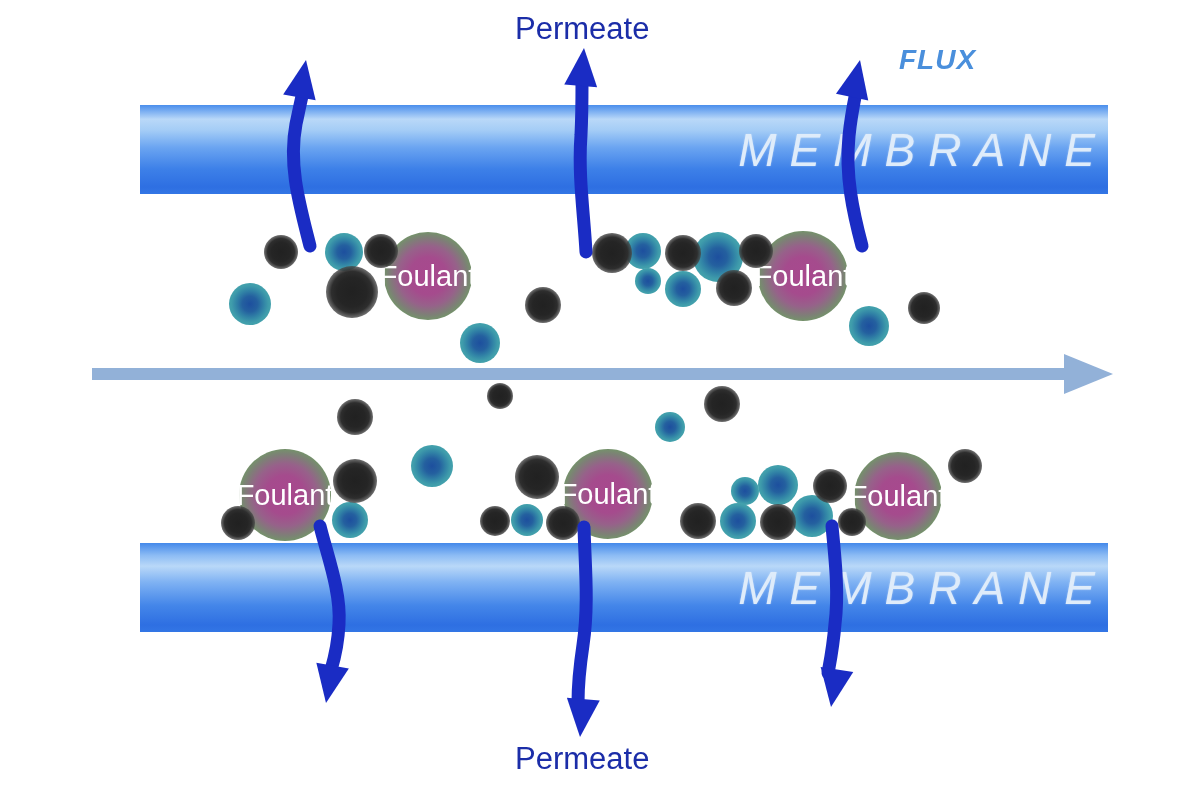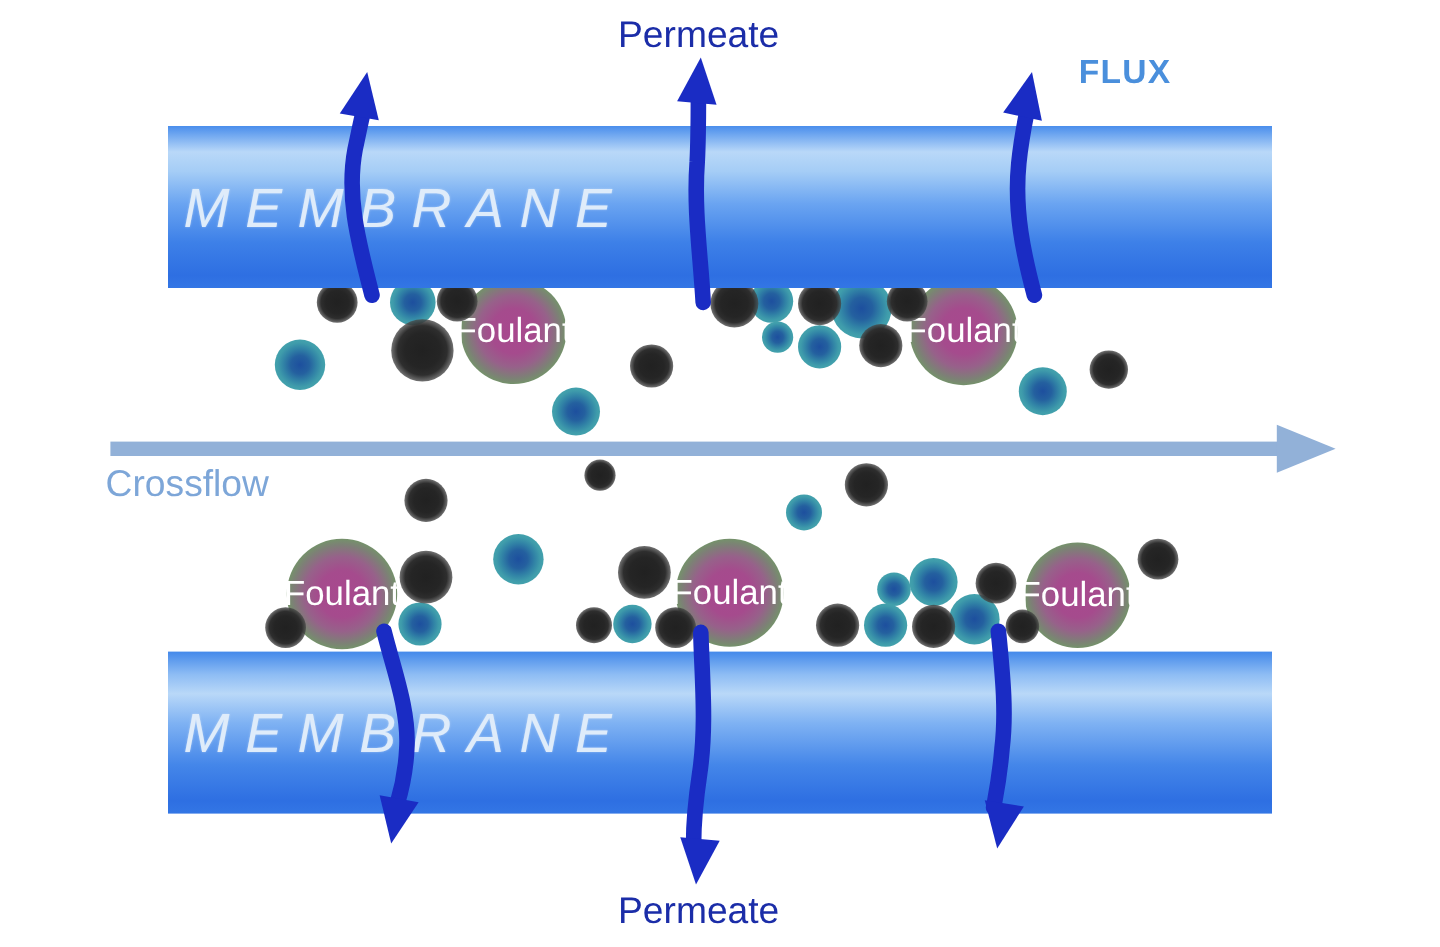--- a/index.html
+++ b/index.html
@@ -2,42 +2,43 @@
 <html><head>
 <meta charset="utf-8">
 <style>
   html,body{margin:0;padding:0;background:#fff;}
   .canvas{
     position:relative;width:1200px;height:789px;background:#ffffff;overflow:hidden;
     font-family:"Liberation Sans", sans-serif;
   }
   
   .particles-layer{position:absolute;inset:0;z-index:1;}
-  .membrane{position:absolute;left:140px;width:920px;height:135px;z-index:2;
-    display:flex;align-items:center;justify-content:flex-start;
+  .membrane{position:absolute;left:140px;width:920px;height:89px;z-index:2;
+    display:flex;align-items:center;justify-content:flex-end;
     background:linear-gradient(180deg,#4a8eec 0%,#b9d8f8 16%,#a5cdf6 28%,#6aa4f1 48%,#3d80e8 72%,#2e6fe2 92%,#3376e5 100%);
+    padding-left:48px;
   }
   .membrane.top{top:105px;}
   .membrane.bottom{top:543px;
     background:linear-gradient(180deg,#4489ea 0%,#8dbcf4 14%,#b9d8f8 26%,#7fb2f3 44%,#4486e9 70%,#2e6fe2 92%,#3376e5 100%);
   }
   .membrane-label{
     font-style:italic;font-weight:500;font-size:46px;letter-spacing:13px;
     color:#dfecfa;text-shadow:0 0 2px rgba(255,255,255,0.4);padding-left:13px;
   }
   .arrows-svg{position:absolute;inset:0;z-index:3;pointer-events:none;}
   
   .cf-shaft{position:absolute;left:92px;top:368px;width:973px;height:12px;background:#92b1d8;z-index:2;}
   .cf-head{position:absolute;left:1064px;top:354px;width:0;height:0;z-index:2;
     border-left:49px solid #92b1d8;border-top:20px solid transparent;border-bottom:20px solid transparent;}
   
   .txt{position:absolute;z-index:4;white-space:nowrap;}
   .permeate-top{left:515px;top:11px;font-size:31px;color:#1b2da8;}
   .permeate-bottom{left:515px;top:741px;font-size:31px;color:#1b2da8;}
-  .flux{left:899px;top:44px;font-size:28px;font-weight:bold;color:#4a8fdc;letter-spacing:1px;}
+  .flux{left:899px;top:44px;font-size:28px;font-style:italic;font-weight:bold;color:#4a8fdc;letter-spacing:1px;}
   .crossflow{left:88px;top:385px;font-size:31px;color:#7da6d8;}
   
   .particle{position:absolute;border-radius:50%;}
   .p-black{background:radial-gradient(circle,#212121 0%,#252525 40%,#2e2e2e 56%,rgba(70,70,70,0.78) 70%,rgba(125,125,125,0.28) 85%,rgba(160,160,160,0) 100%);}
   .p-teal{background:radial-gradient(circle,#1d4f9e 0%,#24609f 26%,#3183a6 46%,#3f9cab 62%,#47a6ae 78%,rgba(71,166,174,0.9) 90%,rgba(71,166,174,0) 100%);}
   .p-foulant{background:radial-gradient(circle,#a8488e 0%,#a54b8d 30%,#97618a 48%,#7d8076 63%,#6f9e63 76%,#6f9e62 100%);
     display:flex;align-items:center;justify-content:center;}
   .foulant-label{font-size:29px;color:#ffffff;}
 </style>
 </head>
@@ -122,16 +123,15 @@
       <path d="M320,526 C328,558 341,592 339,624 C338,645 334,660 331,670" fill="none" stroke="#1a2cc4" stroke-width="13" stroke-linecap="round"></path>
       <polygon points="326,703 316.3493028266419,662.7121104540317 348.8479586760448,668.4425003170404" fill="#1a2cc4"></polygon>
       <path d="M584,527 C585,565 589,605 583,645 C580,665 578,685 578,703" fill="none" stroke="#1a2cc4" stroke-width="13" stroke-linecap="round"></path>
       <polygon points="580,737 566.8747057058972,697.7065317171772 599.7491307429248,700.58267122785" fill="#1a2cc4"></polygon>
       <path d="M832,526 C835,558 839,592 835,624 C833,648 830,662 828,673" fill="none" stroke="#1a2cc4" stroke-width="13" stroke-linecap="round"></path>
       <polygon points="831,707 820.647652051709,666.886674384221 853.2413672913485,672.0490117305486" fill="#1a2cc4"></polygon>
     </svg>
 
   <div class="txt permeate-top">Permeate</div>
   <div class="txt flux">FLUX</div>
-  <div class="txt crossflow">Crossflow</div>
   <div class="txt permeate-bottom">Permeate</div>
 
 </div>
 
 </body></html>

